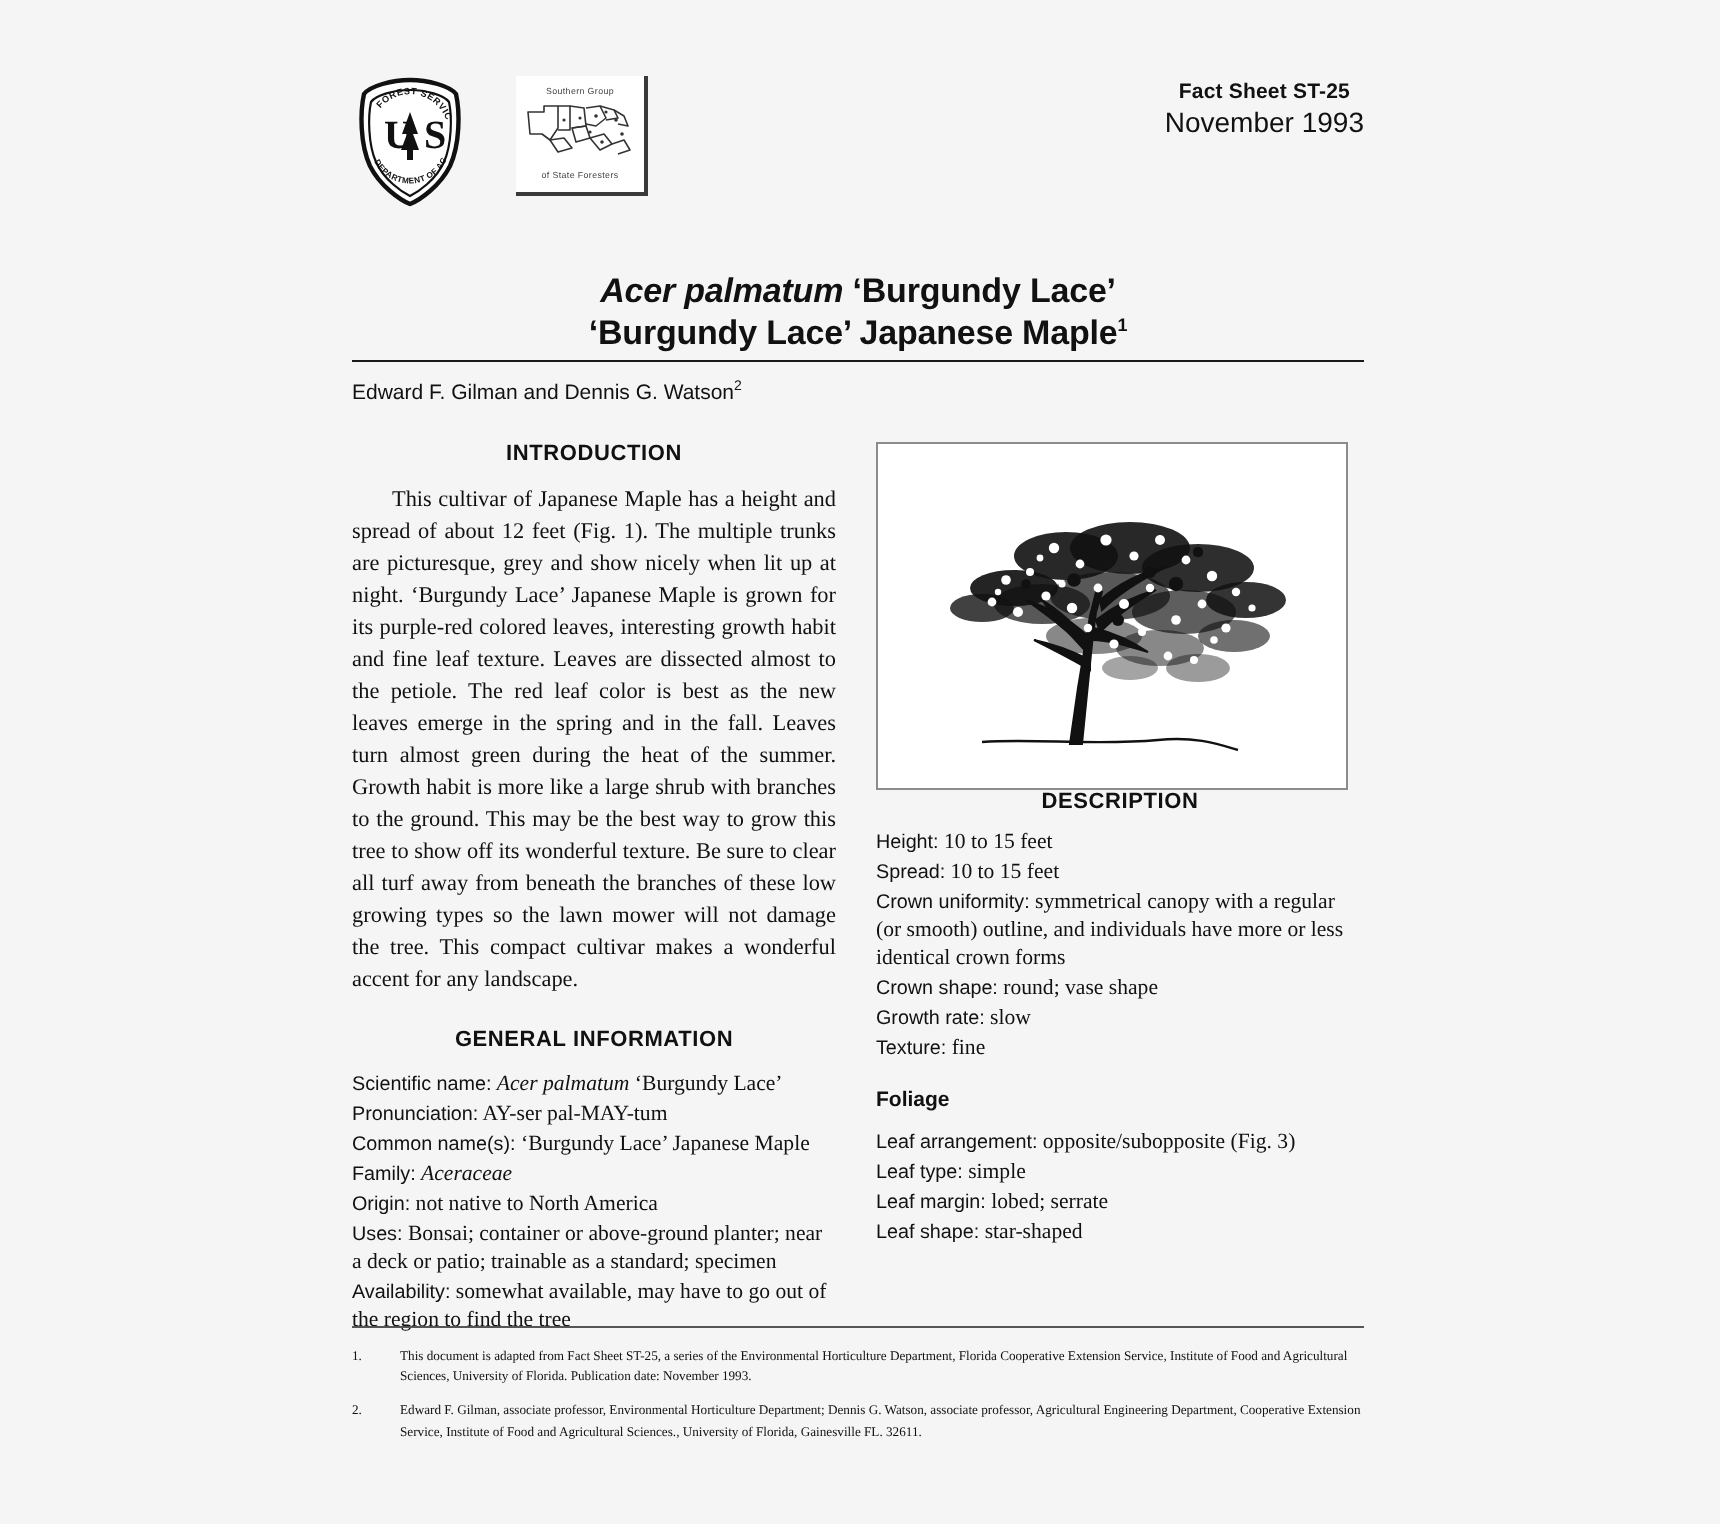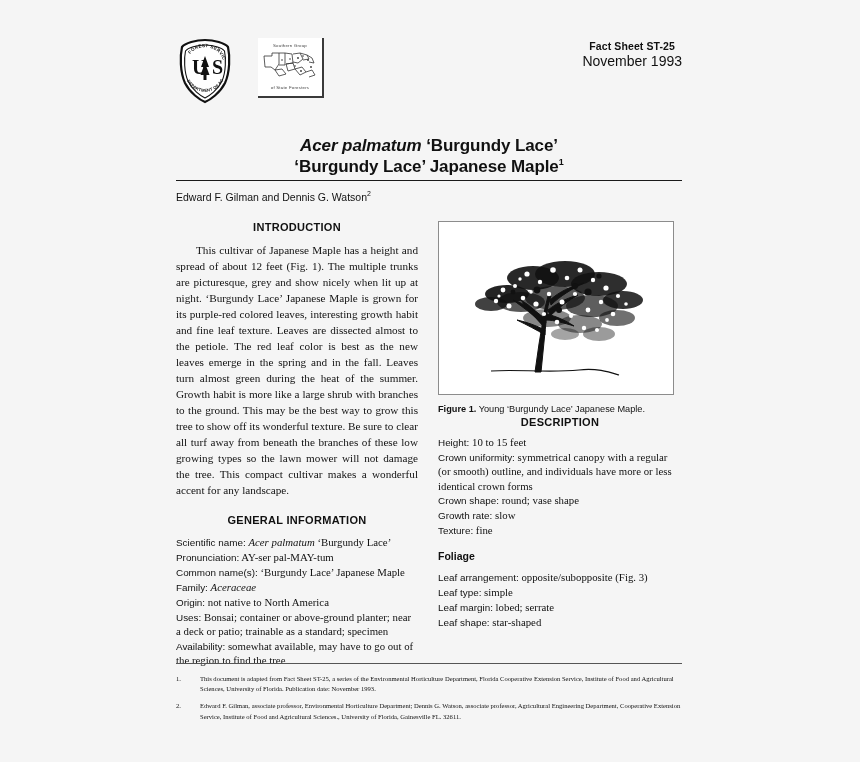--- a/index.html
+++ b/index.html
@@ -362,27 +362,25 @@
             <g fill="#111">
               <circle cx="90" cy="60" r="3.4"></circle>
                 <circle cx="128" cy="56" r="3"></circle>
               <circle cx="141" cy="62" r="3.6"></circle>
                 <circle cx="112" cy="80" r="3"></circle>
               <circle cx="152" cy="46" r="2.6"></circle>
                 <circle cx="66" cy="62" r="2.4"></circle>
             </g>
           </svg>
         </div>
-        <div class="fig-caption">
-          <span class="fig-lbl">Figure 1.</span><span> Young ‘Burgundy Lace’ Japanese Maple.</span>
-        </div>
 
         <div class="sec-head desc-gap" style="">DESCRIPTION</div>
         <div class="dl" id="desc-list">
             <div class="row"><span class="k">Height:</span> <span>10 to 15 feet</span></div>
+            <div class="row"><span class="k">Spread:</span> <span>10 to 15 feet</span></div>
             <div class="row"><span class="k">Crown uniformity:</span> <span>symmetrical canopy with a regular (or smooth) outline, and individuals have more or less identical crown forms</span></div>
             <div class="row"><span class="k">Crown shape:</span> <span>round; vase shape</span></div>
             <div class="row"><span class="k">Growth rate:</span> <span>slow</span></div>
             <div class="row"><span class="k">Texture:</span> <span>fine</span></div>
           </div>
 
         <div class="sub-head">Foliage</div>
         <div class="dl" id="fol-list">
             <div class="row"><span class="k">Leaf arrangement:</span> <span>opposite/subopposite (Fig. 3)</span></div>
             <div class="row"><span class="k">Leaf type:</span> <span>simple</span></div>

